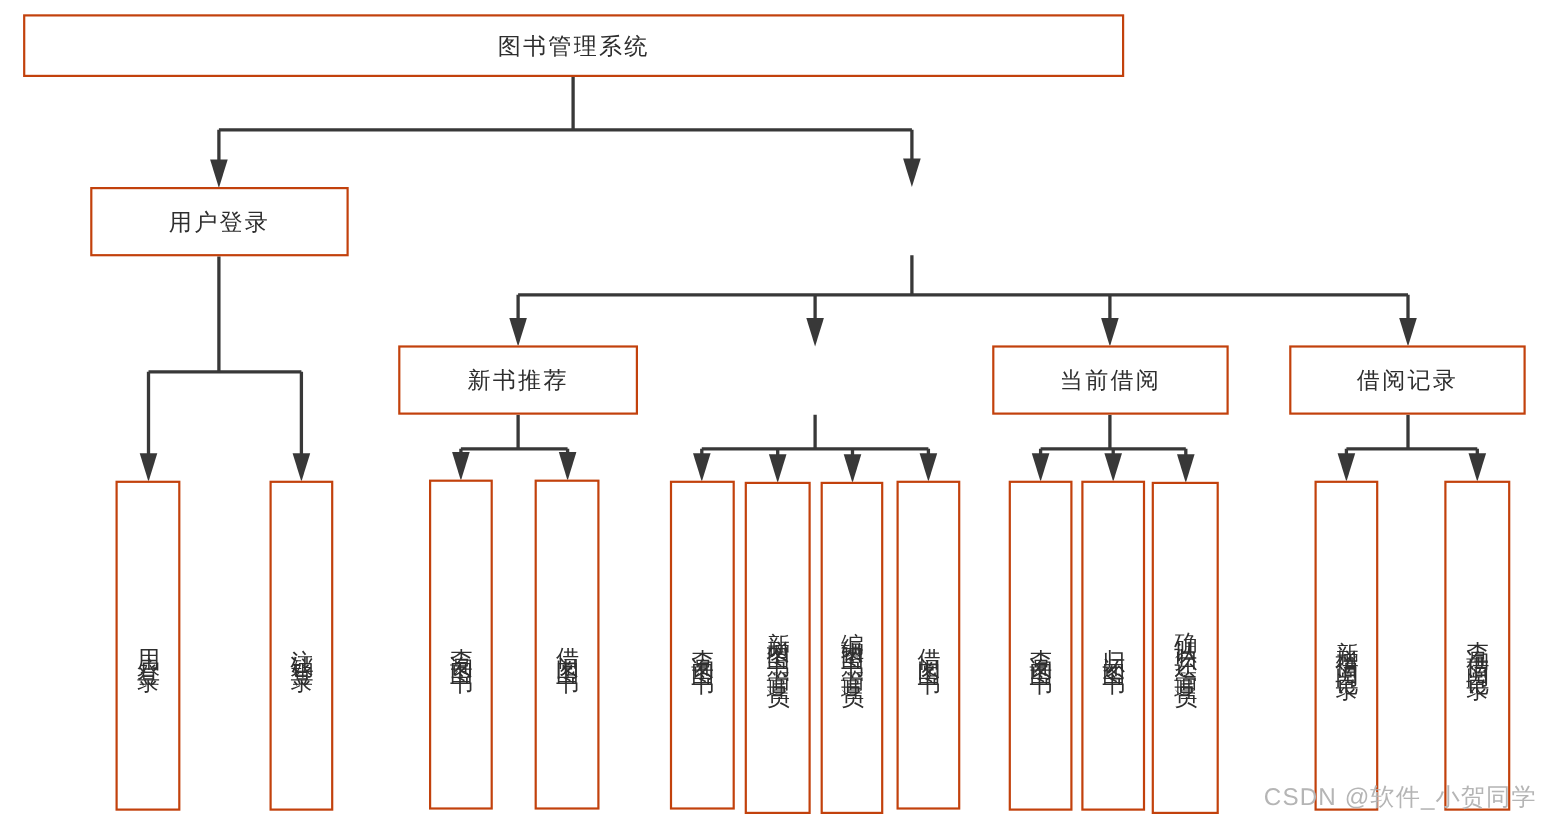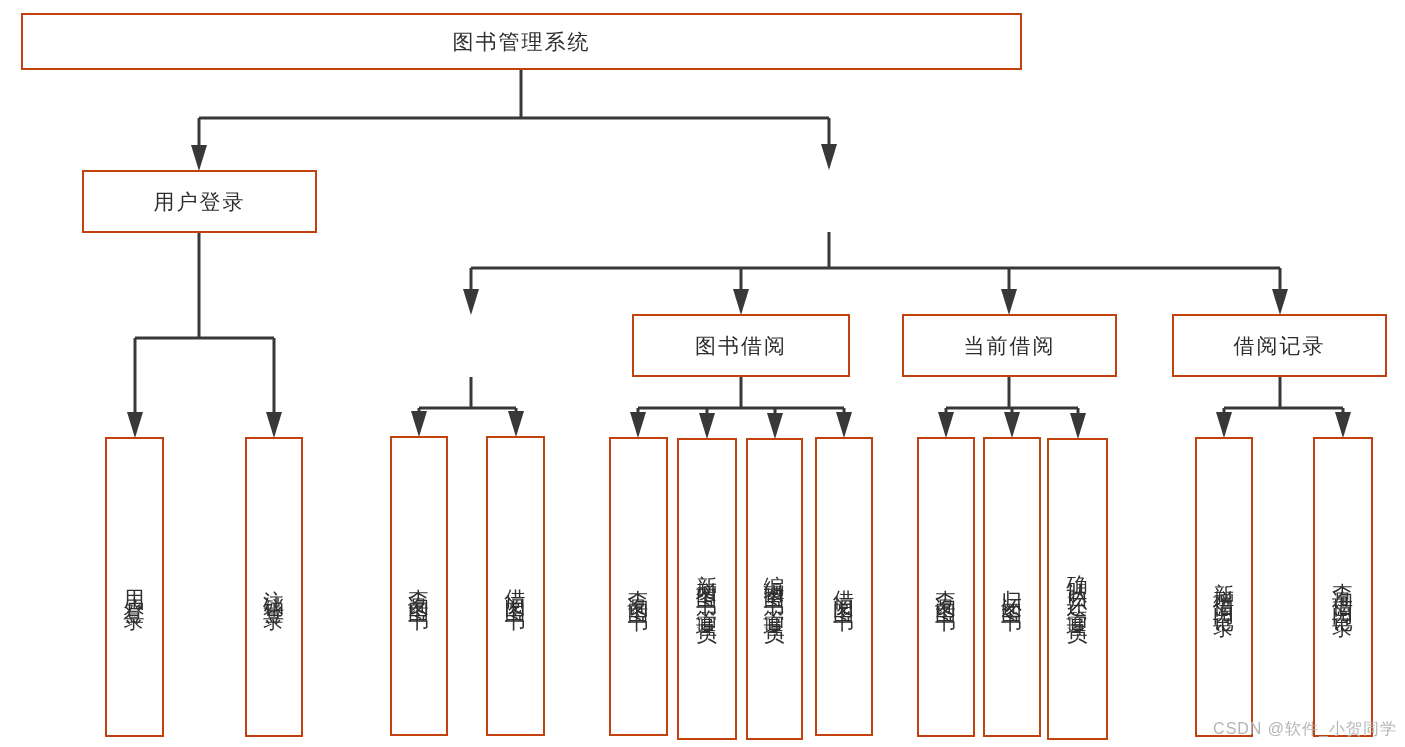--- a/index.html
+++ b/index.html
@@ -41,21 +41,21 @@
     font-size: 21px;
     writing-mode: vertical-rl;
     text-orientation: mixed;
     letter-spacing: 7px;
     line-height: 1;
   }
   .watermark {
     position: absolute;
     right: 8px;
     bottom: 7px;
-    font-size: 16px;
+    font-size: 22px;
     color: #b5b5b5;
     letter-spacing: 1px;
     z-index: 5;
     white-space: nowrap;
   }
 </style>
 </head>
 <body>
 
 <div class="canvas">
@@ -104,21 +104,21 @@
 
       <path d="M1224,438 L1216,412 L1232,412 Z"></path>
       <path d="M1343,438 L1335,412 L1351,412 Z"></path>
     </g>
   </svg>
 
   <div class="node h-node" style="left:21px; top:13px; width:1001px; height:57px;">图书管理系统</div>
 
   <div class="node h-node" style="left:82px; top:170px; width:235px; height:63px;">用户登录</div>
 
-  <div class="node h-node" style="left:632px; top:314px; width:218px; height:63px;">图书借阅</div>
+  <div class="node h-node" style="left:362px; top:314px; width:218px; height:63px;">新书推荐</div>
   <div class="node h-node" style="left:1172px; top:314px; width:215px; height:63px;">借阅记录</div>
   <div class="node h-node" style="left:902px; top:314px; width:215px; height:63px;">当前借阅</div>
 
   <div class="node v-node" style="left:105px; top:437px; width:59px; height:300px;">用户登录</div>
   <div class="node v-node" style="left:245px; top:437px; width:58px; height:300px;">注销登录</div>
 
   <div class="node v-node" style="left:390px; top:436px; width:58px; height:300px;">查询图书</div>
   <div class="node v-node" style="left:486px; top:436px; width:59px; height:300px;">借阅图书</div>
 
   <div class="node v-node" style="left:609px; top:437px; width:59px; height:299px;">查询图书</div>

